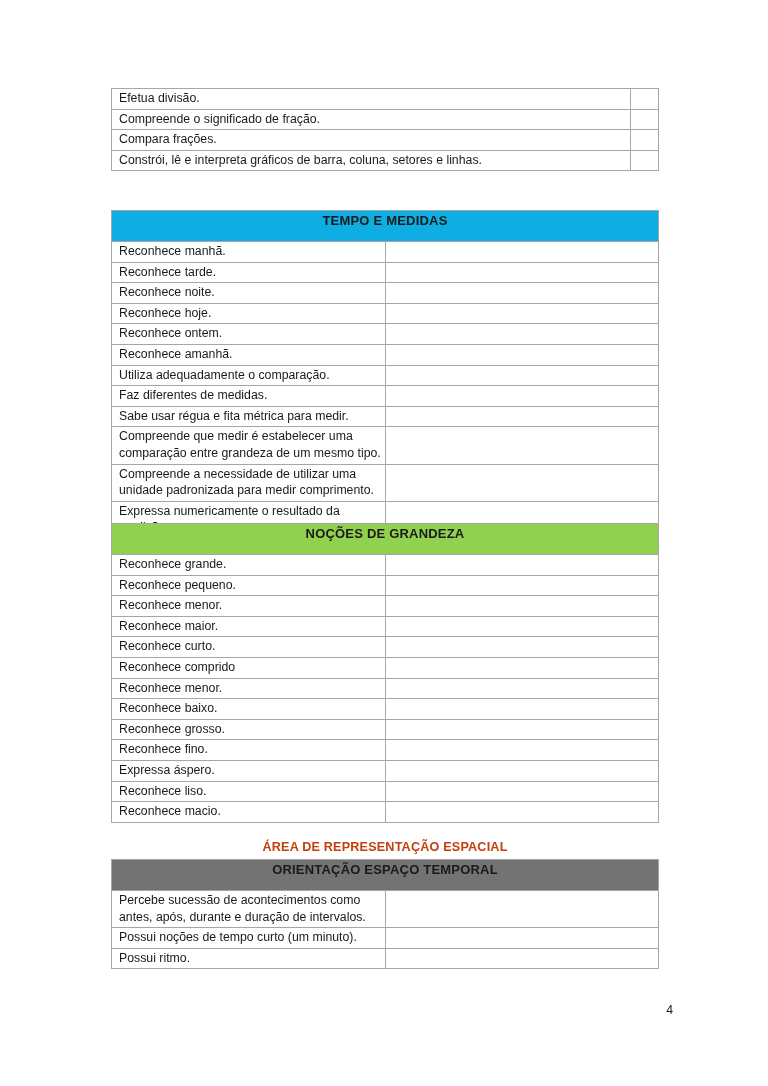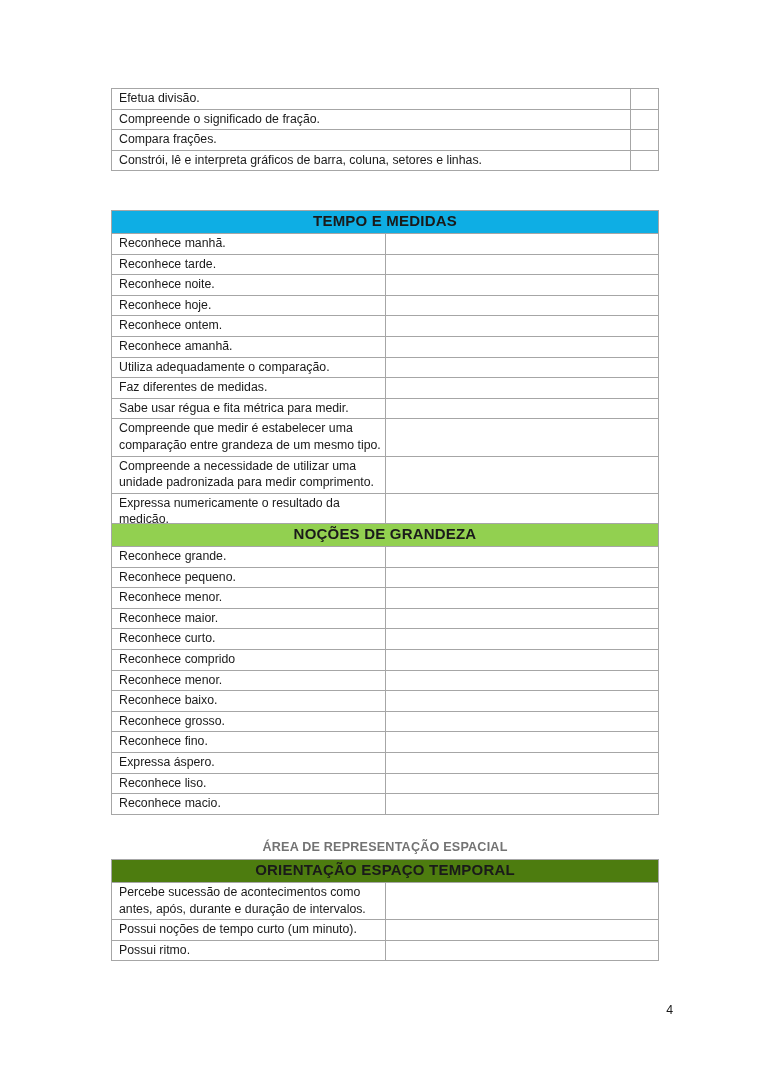--- a/index.html
+++ b/index.html
@@ -48,41 +48,41 @@
   .sheet td.mark {
     width: 27px;
     padding: 0;
     border-left: 1px solid #a6a6a6;
   }
 
   .sheet tr.band td {
     border: 1px solid #a6a6a6;
     text-align: center;
     font-weight: bold;
-    font-size: 15px;
+    font-size: 13px;
     letter-spacing: .2px;
-    padding: 2px 0 4px 0;
+    padding: 2px 0 12px 0;
     line-height: 16px;
   }
 
   .band-cyan  td { background: #0EAEE4; }
   .band-green td { background: #92D050; }
-  .band-amber td { background: #4d7c0f; }
+  .band-amber td { background: #737373; }
 
   
   .caption {
     position: absolute;
     left: 111px;
     width: 548px;
     text-align: center;
     font-weight: bold;
     font-size: 12.6px;
     line-height: 17px;
     letter-spacing: .2px;
-    color: #737373;
+    color: #c2410c;
   }
 
   
   .folio {
     position: absolute;
     right: 88px;
     top: 1003px;
     font-size: 12.3px;
     color: #1a1a1a;
   }

